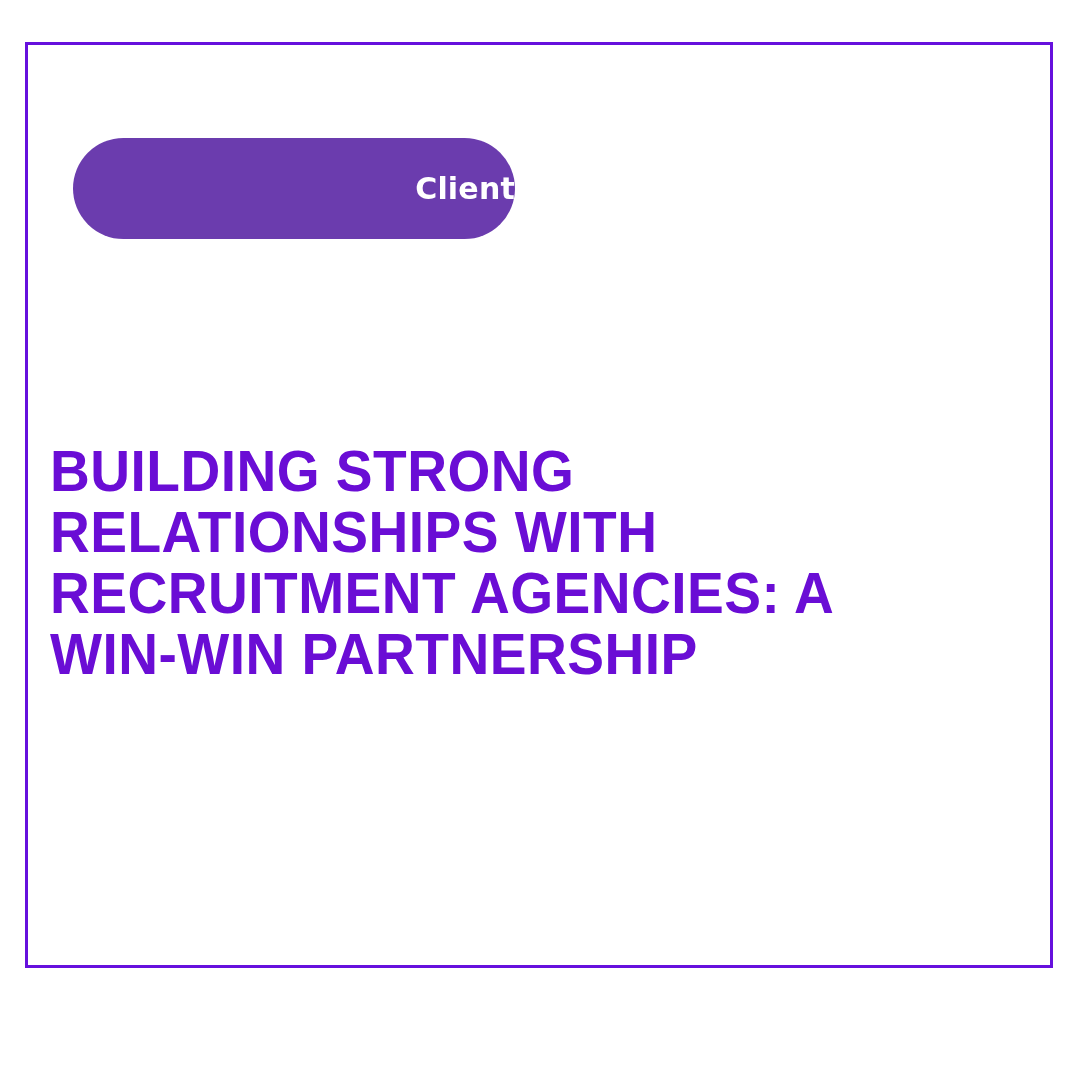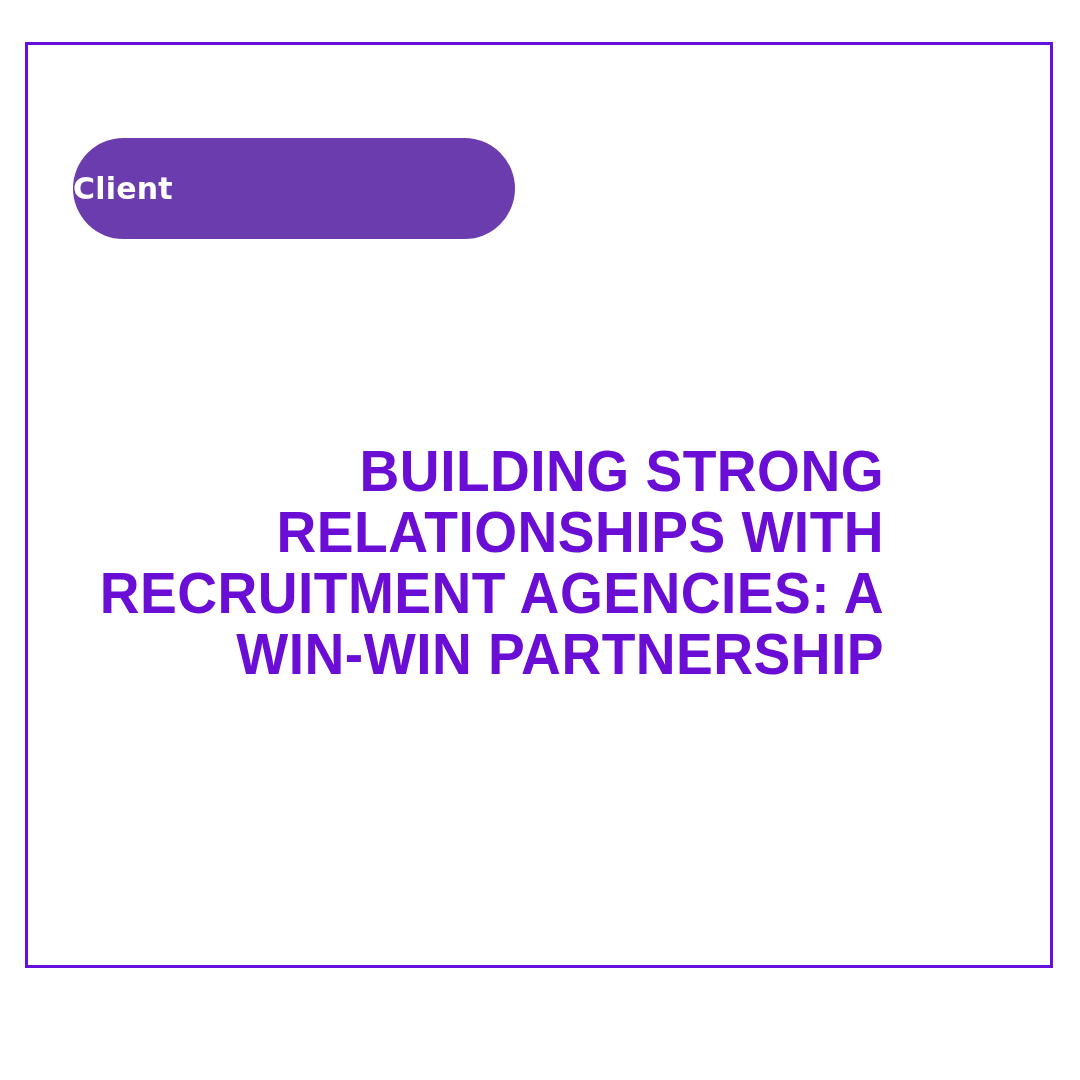--- a/index.html
+++ b/index.html
@@ -38,42 +38,42 @@
   .category-pill {
     position: absolute;
     left: 45px;
     top: 93px;           
     width: 442px;
     height: 101px;
     background: #6b3cae;
     border-radius: 51px;
     display: flex;
     align-items: center;
-    justify-content: flex-start;
+    justify-content: flex-end;
     box-sizing: border-box;
   }
 
   .category-pill-label {
     color: #ffffff;
     font-family: "DejaVu Sans", sans-serif;
     font-size: 30px;
     font-weight: bold;
     letter-spacing: 0.2px;
     line-height: 1;
     text-align: center;
     white-space: nowrap;
   }
 
   
   .headline {
     position: absolute;
     left: 0;
     top: 395px;          
     width: 878px;
-    text-align: right;
+    text-align: left;
   }
 
   .headline-line {
     display: block;
     color: #6a0dd5;
     font-family: "Liberation Sans Narrow", "Liberation Sans", sans-serif;
     font-size: 58px;
     font-weight: bold;
     line-height: 61px;
     letter-spacing: 0.5px;

